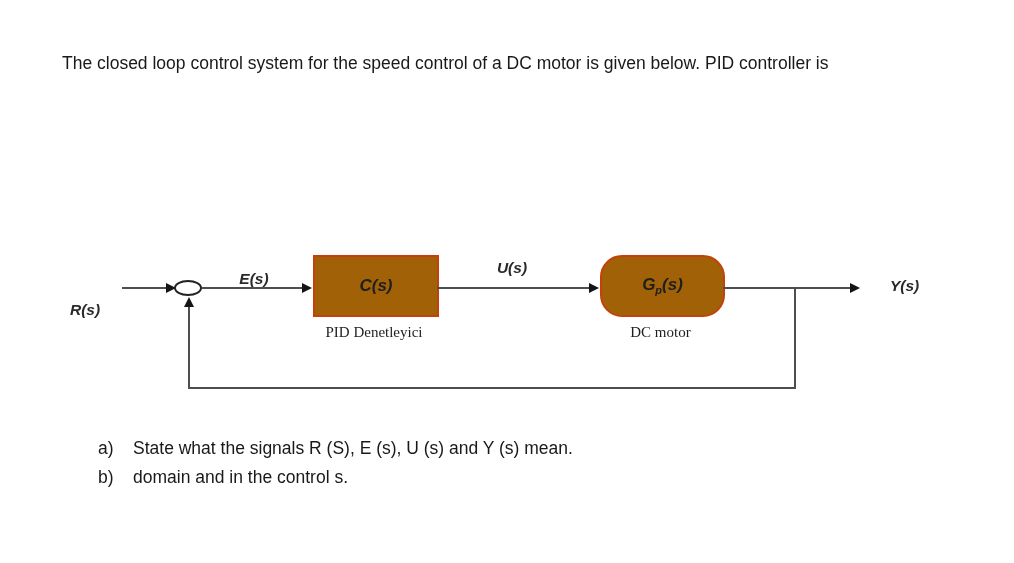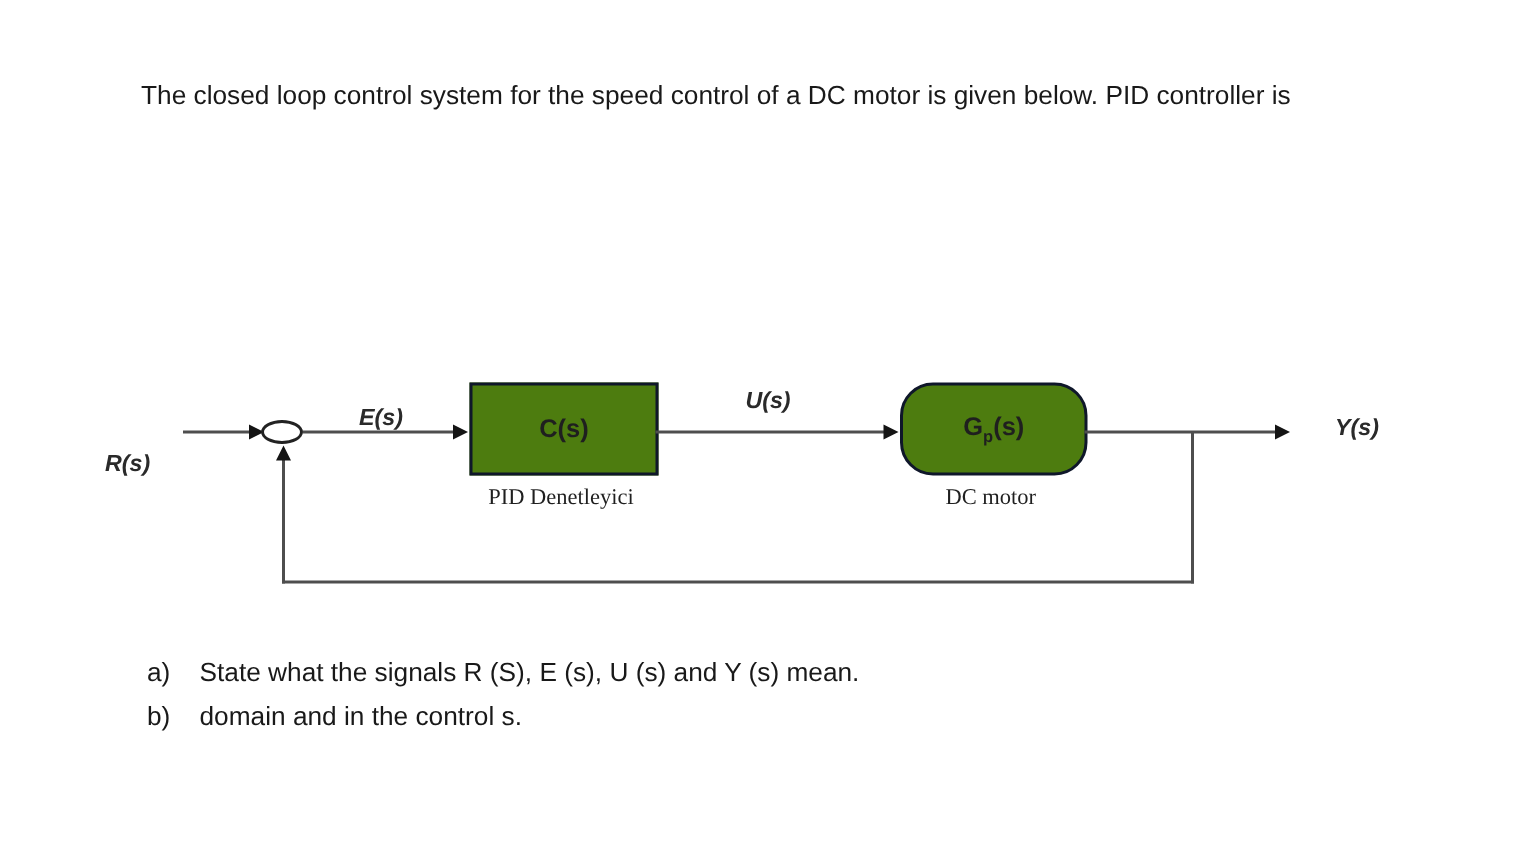--- a/index.html
+++ b/index.html
@@ -10,21 +10,21 @@
     font-family:"Liberation Sans",sans-serif;
     color:#1c1c1c;
     overflow:hidden;
   }
   
   .intro{
     position:absolute;left:62px;top:48px;
     font-size:17.5px;line-height:30px;
     color:#191919;
   }
-  .intro div{white-space:nowrap;margin-left:32px;}
+  .intro div{white-space:nowrap;}
   
   .hline{position:absolute;height:2px;background:#4e4e4e;}
   .vline{position:absolute;width:2px;background:#4e4e4e;}
   .arrow-right{
     position:absolute;width:0;height:0;
     border-top:5px solid transparent;
     border-bottom:5px solid transparent;
     border-left:10px solid #141414;
   }
   .arrow-up{
@@ -34,24 +34,24 @@
     border-bottom:10px solid #141414;
   }
   .sum-junction{
     position:absolute;left:174px;top:280px;
     width:24px;height:12px;
     border:2px solid #222;border-radius:50%;
     background:#ffffff;
   }
   .block{
     position:absolute;
-    border:2px solid #0f172a;
-    background:#4d7c0f;
+    border:2px solid #c2410c;
+    background:#a16207;
     display:flex;align-items:center;justify-content:center;
-    font-weight:600;
+    font-style:italic;font-weight:600;
     font-size:17px;color:#1f1f1f;
   }
   .block-controller{left:313px;top:255px;width:122px;height:58px;}
   .block-plant{left:600px;top:255px;width:121px;height:58px;border-radius:22px;}
   .signal-label{
     position:absolute;
     font-style:italic;font-weight:600;
     font-size:15.5px;color:#2a2a2a;
     white-space:nowrap;
   }

